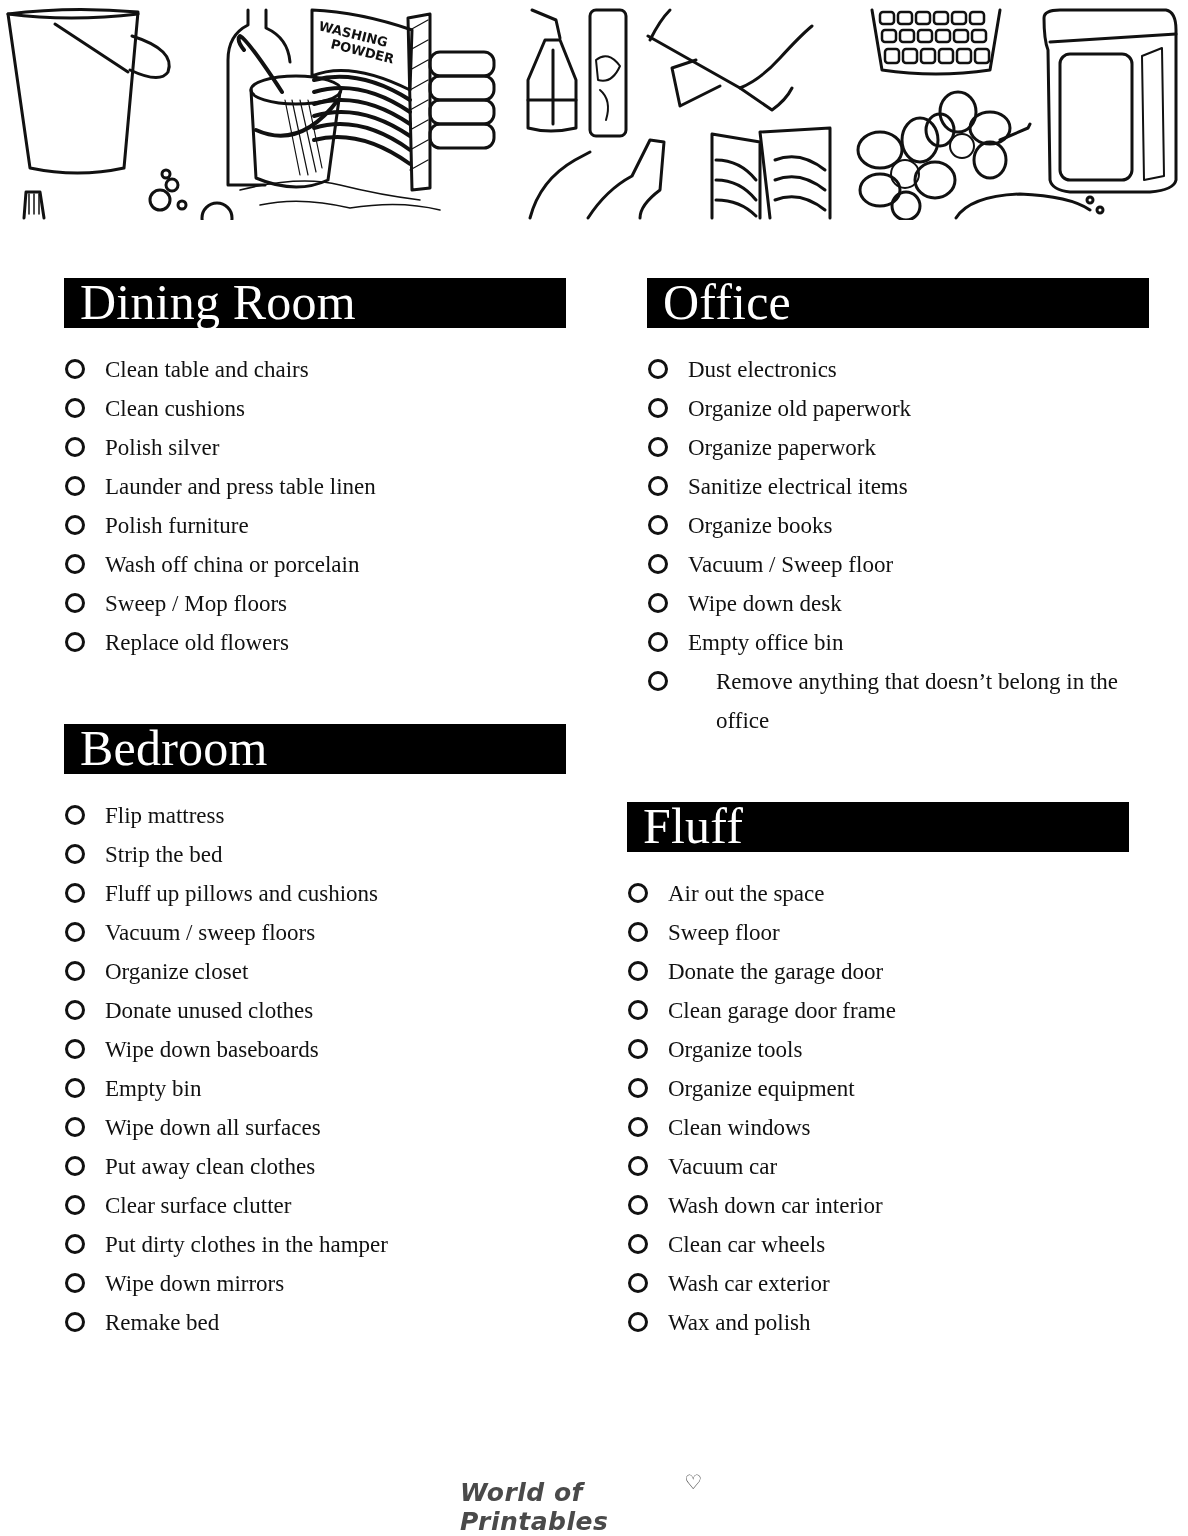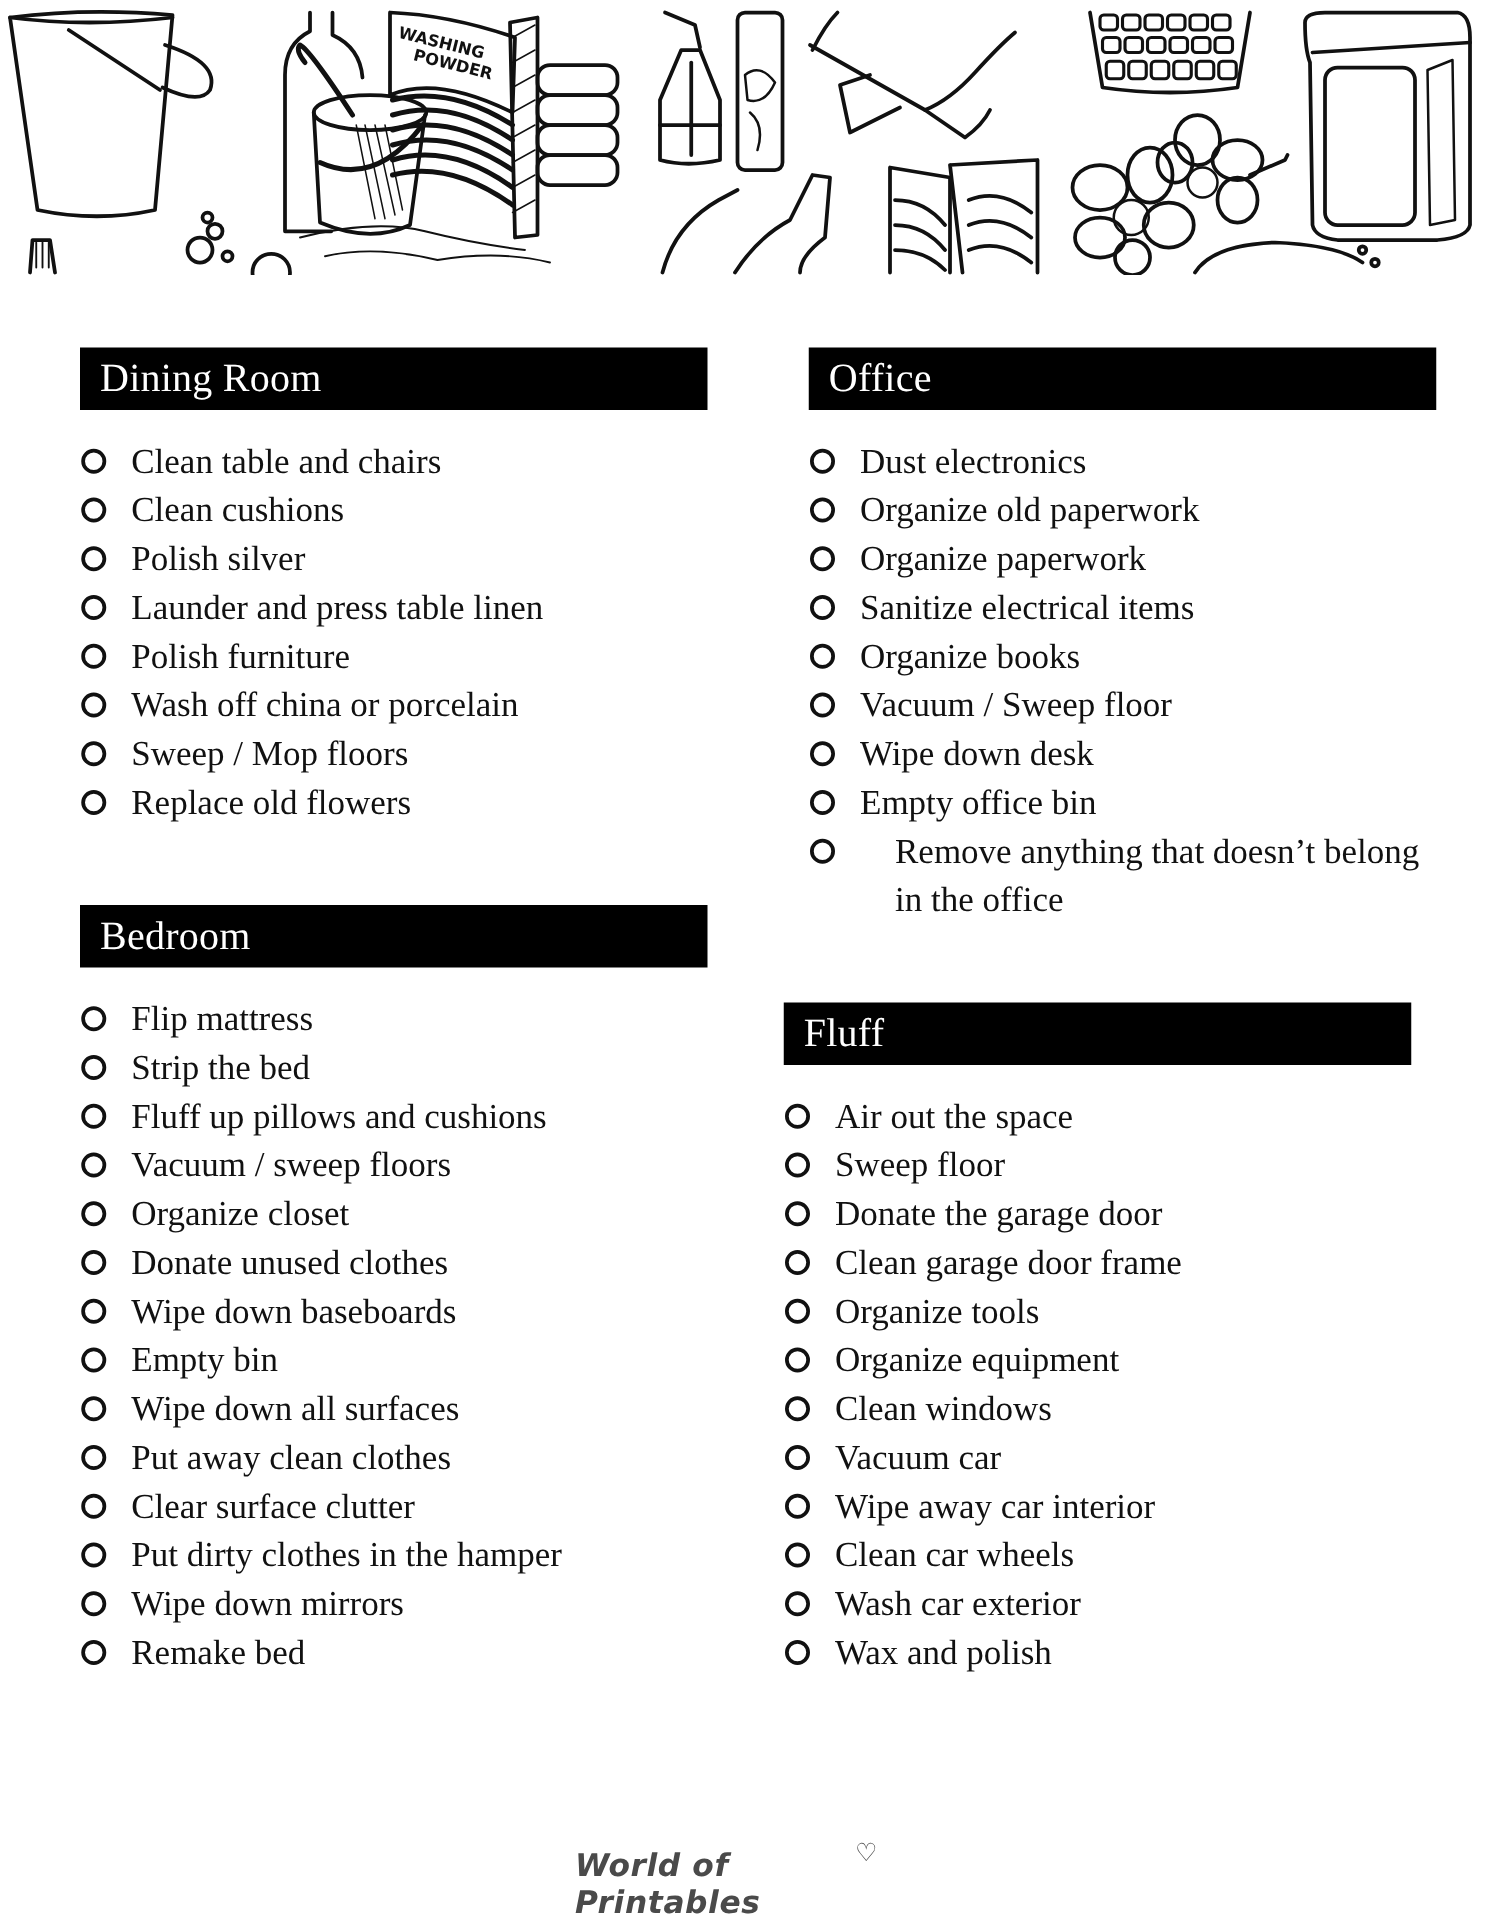--- a/index.html
+++ b/index.html
@@ -28,36 +28,36 @@
       display: block;
     }
     .section {
       position: absolute;
       width: 502px;
     }
     .section-header {
       height: 50px;
       background: #000000;
       color: #ffffff;
-      font-size: 32px;
+      font-size: 50px;
       line-height: 48px;
       padding-left: 16px;
       box-sizing: border-box;
       letter-spacing: 0.2px;
       white-space: nowrap;
     }
     .task-list {
       list-style: none;
       margin: 22px 0 0 0;
       padding: 0;
     }
     .task {
       display: flex;
       align-items: flex-start;
-      font-size: 28px;
+      font-size: 23px;
       line-height: 39px;
       white-space: nowrap;
       font-family: Liberation Serif, serif;
     }
     .task.wrap {
       white-space: normal;
       gap: 28px;
     }
     .checkbox {
       flex: 0 0 auto;
@@ -410,21 +410,21 @@
     <li class="task">
         <span class="checkbox"></span>
         <span class="task-label">Clean windows</span>
       </li>
     <li class="task">
         <span class="checkbox"></span>
         <span class="task-label">Vacuum car</span>
       </li>
     <li class="task">
         <span class="checkbox"></span>
-        <span class="task-label">Wipe away car interior</span>
+        <span class="task-label">Wash down car interior</span>
       </li>
     <li class="task">
         <span class="checkbox"></span>
         <span class="task-label">Clean car wheels</span>
       </li>
     <li class="task">
         <span class="checkbox"></span>
         <span class="task-label">Wash car exterior</span>
       </li>
     <li class="task">

